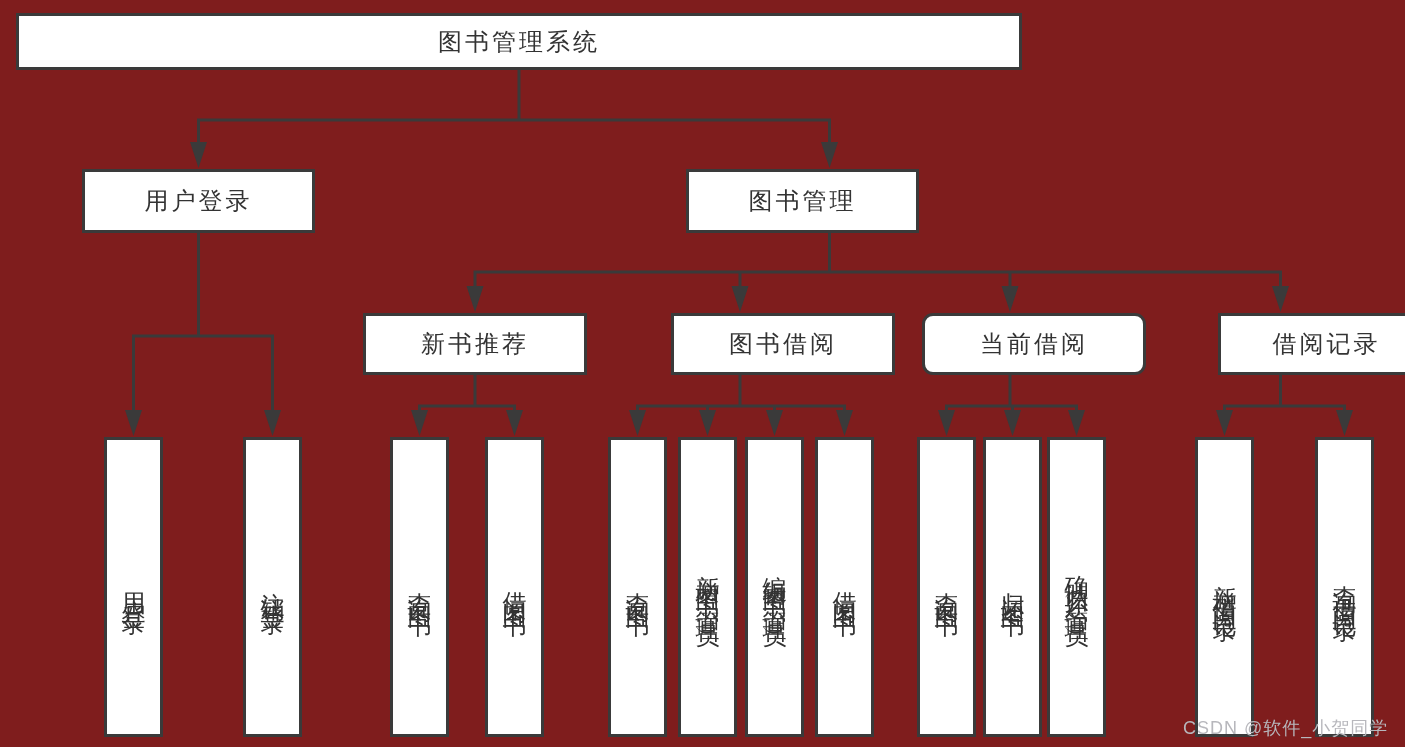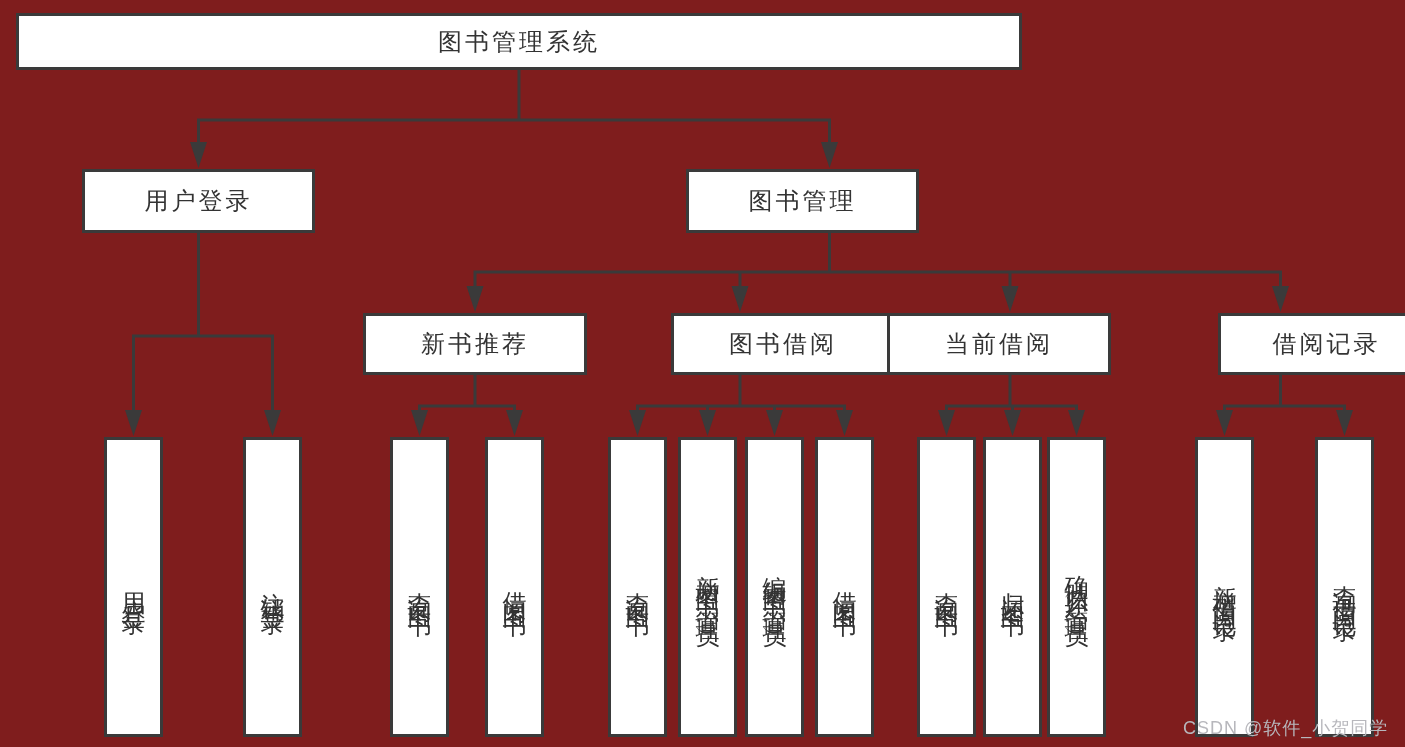--- a/index.html
+++ b/index.html
@@ -104,21 +104,21 @@
     </g>
   </svg>
 
   <div class="node h" style="left:16px; top:13px; width:1006px; height:57px;">图书管理系统</div>
 
   <div class="node h" style="left:82px; top:169px; width:233px; height:64px;">用户登录</div>
   <div class="node h" style="left:686px; top:169px; width:233px; height:64px;">图书管理</div>
 
   <div class="node h" style="left:363px; top:313px; width:224px; height:62px;">新书推荐</div>
   <div class="node h" style="left:628px; top:313px; width:224px; height:62px;margin-left:43px;">图书借阅</div>
-  <div class="node h" style="left:887px; top:313px; width:224px; height:62px;">当前借阅</div>
+  <div class="node h" style="left:922px; top:313px; width:224px; height:62px;border-radius:11px;">当前借阅</div>
   <div class="node h" style="left:1172px; top:313px; width:217px; height:62px;margin-left:46px;">借阅记录</div>
 
   <div class="node v" style="left:104px; top:437px; width:59px; height:300px;">
     <span>用户登录</span>
   </div>
   <div class="node v" style="left:243px; top:437px; width:59px; height:300px;">
     <span>注销登录</span>
   </div>
 
   <div class="node v" style="left:390px; top:437px; width:59px; height:300px;">

